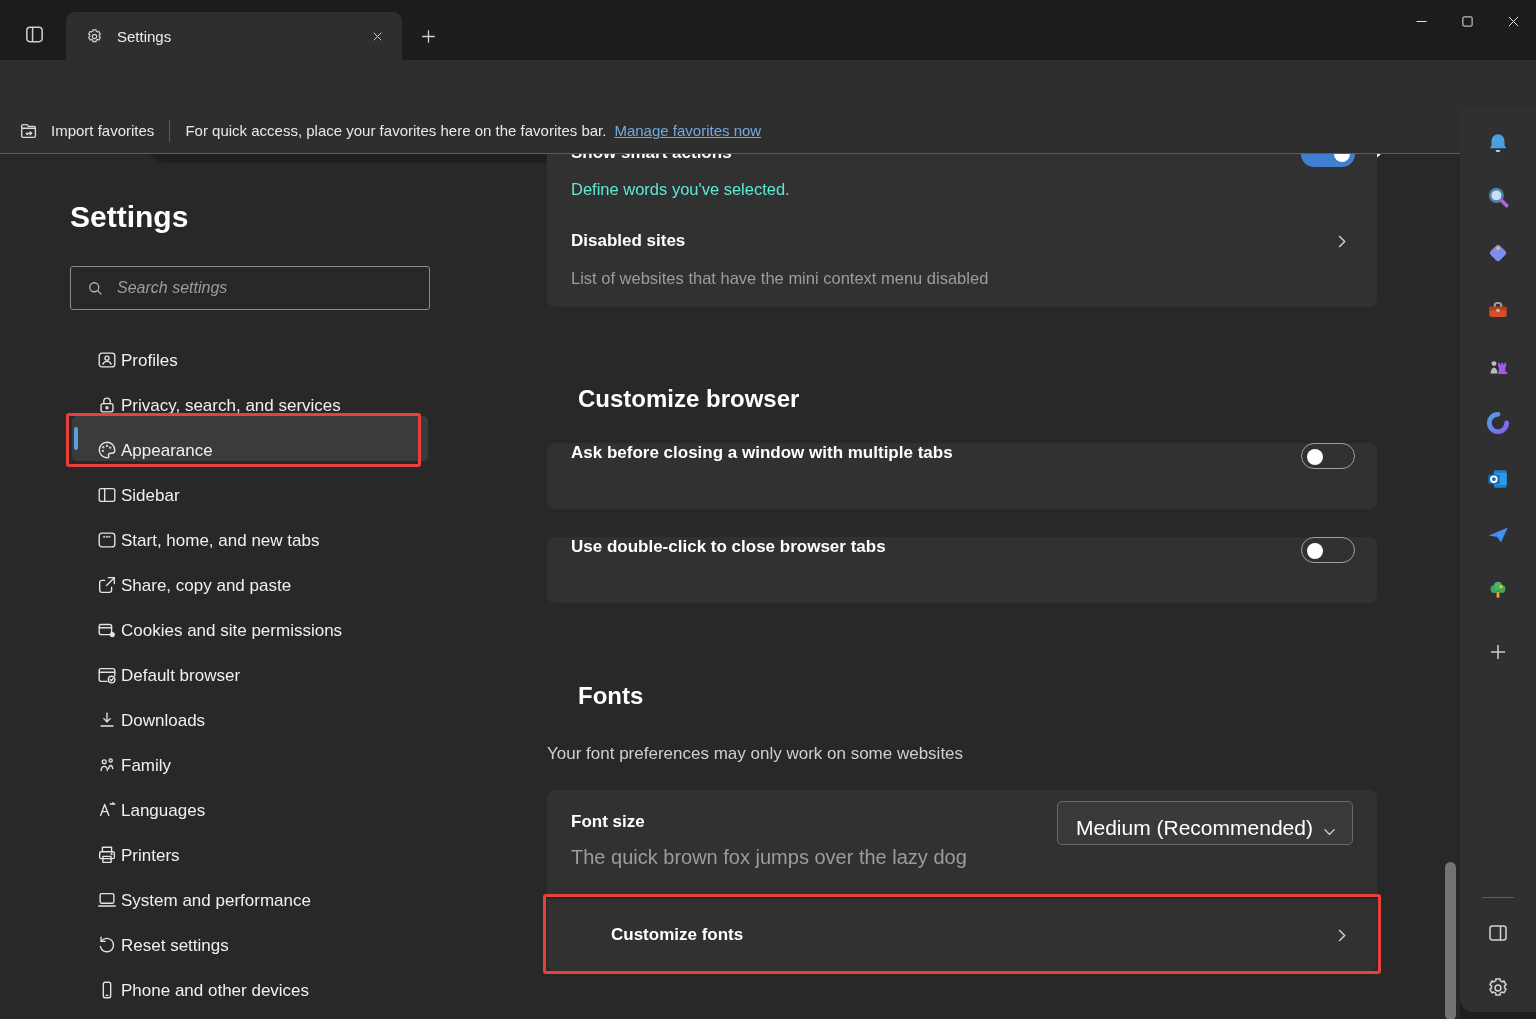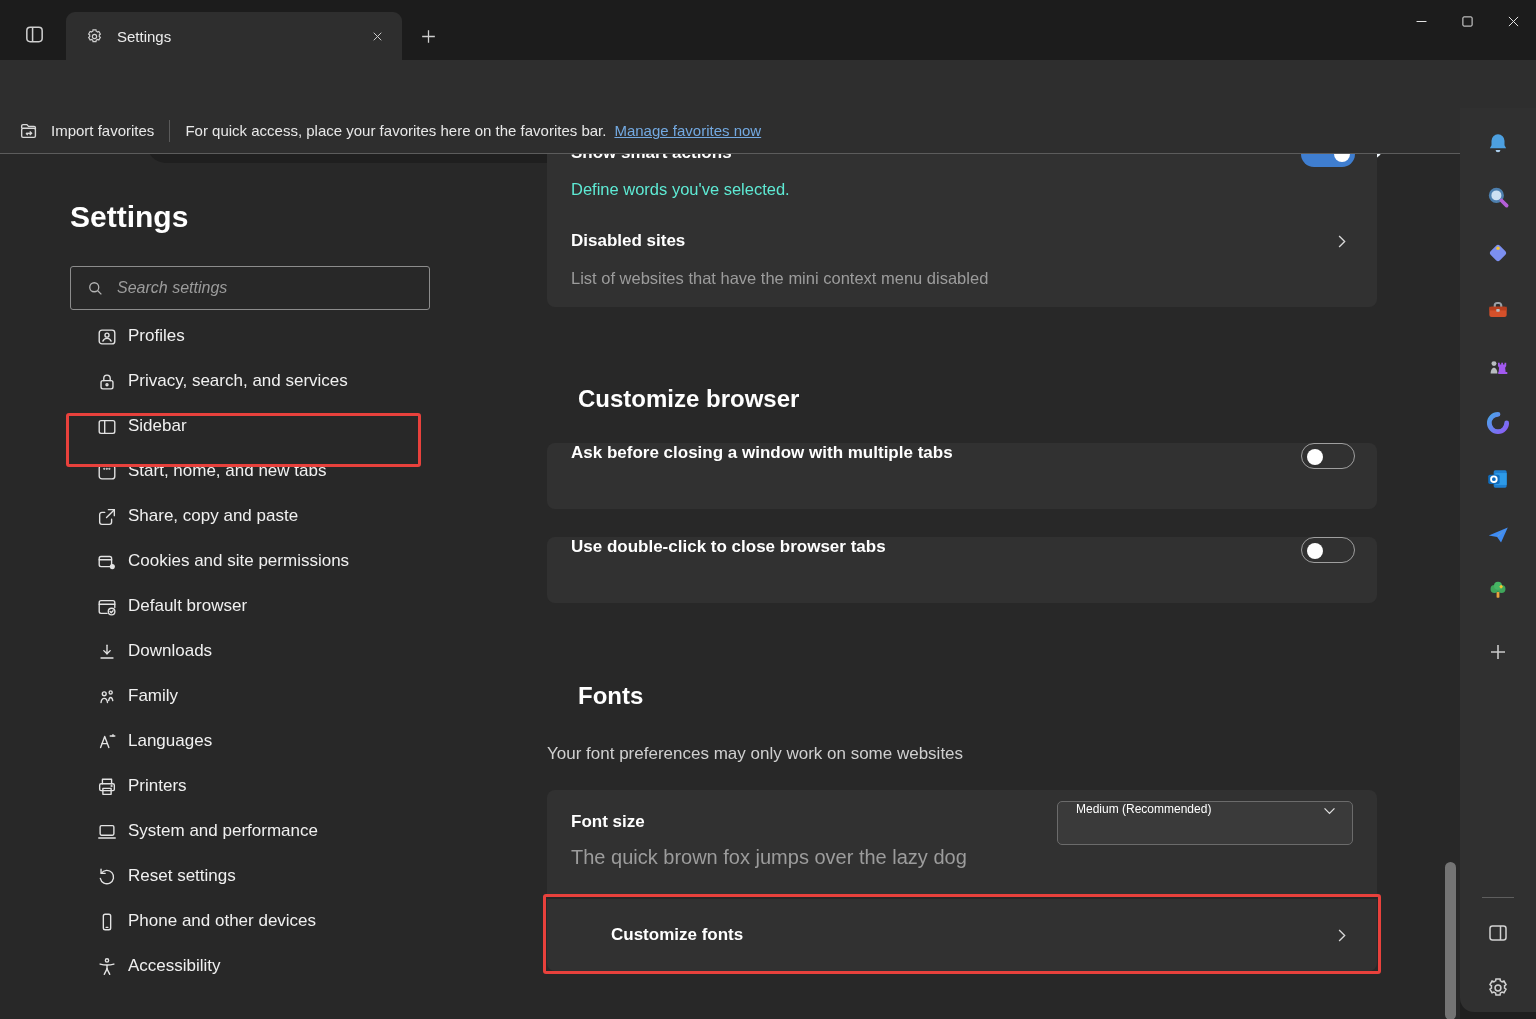--- a/index.html
+++ b/index.html
@@ -40,21 +40,21 @@
   .fav-div { width:1px; height:22px; background:#5a5a5a; margin:0 15px; }
   .fav-link { color:#73a9e1; text-decoration:underline; margin-left:8px; cursor:pointer; }
 
   
   .nav-panel { position:absolute; left:0; top:154px; width:456px; height:865px; overflow:hidden; }
   .settings-title { position:absolute; left:70px; top:46px; font-size:30px; font-weight:700; color:#ffffff; }
   .search-box { position:absolute; left:70px; top:112px; width:360px; height:44px; border:1px solid #8c8c8c; border-radius:3px; display:flex; align-items:center; padding-left:15px; gap:13px; }
   .search-box input { background:transparent; border:none; outline:none; color:#e8e8e8; font-size:16px; width:280px; font-family:"Liberation Sans",sans-serif;font-style:italic; }
   .search-box input::placeholder { color:#9c9c9c; }
   .nav-list { position:absolute; left:72px; top:172px; width:356px; }
-  .nav-item { height:45px; display:flex; align-items:flex-start; padding-left:24px; gap:10px; border-radius:5px; cursor:pointer; color:#f0f0f0; font-size:17px; position:relative; }
+  .nav-item { height:45px; display:flex; align-items:flex-end; padding-left:24px; gap:3px; border-radius:5px; cursor:pointer; color:#f0f0f0; font-size:17px; position:relative; }
   .nav-ic { width:22px; height:22px; display:flex; align-items:center; justify-content:center; flex:none; }
   .nav-item.selected { background:#3b3b3b; }
   .nav-item.selected::before { content:''; position:absolute; left:2px; top:11px; width:4px; height:23px; border-radius:2px; background:#5a9fe0; }
 
   
   .red-box { position:absolute; border:3px solid #e8413c; border-radius:3px; pointer-events:none; z-index:30; }
   .red-box.appearance { left:66px; top:413px; width:355px; height:54px; }
   .red-box.customize { left:543px; top:894px; width:838px; height:80px; }
 
   
@@ -74,21 +74,21 @@
   .fonts-note { position:absolute; left:547px; top:744px; font-size:17px; color:#cfcfcf; }
 
   .toggle-row { height:66px; display:flex; align-items:flex-start; padding:0 22px 0 24px; cursor:pointer; }
   .row2 { top:443px; } .row3 { top:537px; }
   .row-title { font-size:17px; font-weight:700; color:#ffffff; flex:1; }
   .toggle-off { width:54px; height:26px; border:1px solid #9f9f9f; border-radius:14px; position:relative; flex:none; }
   .toggle-off::after { content:''; position:absolute; left:5px; top:4.5px; width:16px; height:16px; border-radius:50%; background:#ffffff; }
 
   .card4 { top:790px; height:181px; overflow:hidden; }
   .fs-label { position:absolute; left:24px; top:22px; font-size:17px; font-weight:700; color:#fff; }
-  .dropdown { position:absolute; right:24px; top:11px; width:296px; height:44px; background:#3a3a3a; border:1px solid #6b6b6b; border-radius:5px; display:flex; align-items:flex-start; padding:0 14px 4px 18px; color:#fff; font-size:12px; cursor:pointer; }
+  .dropdown { position:absolute; right:24px; top:11px; width:296px; height:44px; background:#3a3a3a; border:1px solid #6b6b6b; border-radius:5px; display:flex; align-items:flex-end; padding:0 14px 4px 18px; color:#fff; font-size:21px; cursor:pointer; }
   .dd-chev { margin-left:auto; }
   .fs-preview { position:absolute; left:24px; top:56px; font-size:20px; color:#9c9c9c; }
   .card-divider { position:absolute; top:107px; left:0; width:100%; height:2px; background:#262626; }
   .cf-row { position:absolute; top:109px; left:0; right:0; bottom:0; display:flex; align-items:center; padding:0 26px 0 24px; cursor:pointer; }
   .cf-label { font-size:17px; font-weight:700; color:#fff; flex:1;margin-left:40px; }
 
   .main-scrollbar { position:absolute; left:1445px; top:862px; width:11px; height:158px; background:#747474; border-radius:6px; }
 
   
   .strip-bg { position:absolute; right:0; top:108px; width:76px; height:911px; background:#1f1f1f; }
@@ -283,20 +283,32 @@
       <div class="nav-item">
         <span class="nav-ic">
           <svg width="22" height="22" viewBox="0 0 24 24" fill="none" stroke="#e3e3e3" stroke-width="1.5" stroke-linecap="round" stroke-linejoin="round">
             <rect x="5.5" y="10.5" width="13" height="9" rx="2"></rect>
             <path d="M8.5 10.5V8a3.5 3.5 0 0 1 7 0v2.5"></path>
             <circle cx="12" cy="15" r="1.1"></circle>
           </svg>
         </span>
         <span>Privacy, search, and services</span>
       </div>
+      <div class="nav-item selected">
+        <span class="nav-ic">
+          <svg width="22" height="22" viewBox="0 0 24 24" fill="none" stroke="#e3e3e3" stroke-width="1.5" stroke-linecap="round" stroke-linejoin="round">
+            <path d="M12 3.5a8.5 8.5 0 1 0 .2 17c1.6 0 2.2-1.1 1.6-2.2-.8-1.4.2-2.8 1.8-2.8h1.9c1.7 0 3-1.3 3-3C20.5 7 16.7 3.5 12 3.5z"></path>
+            <circle cx="8" cy="9" r=".5"></circle>
+            <circle cx="12" cy="7.5" r=".5"></circle>
+            <circle cx="15.5" cy="9.5" r=".5"></circle>
+            <circle cx="7.5" cy="13" r=".5"></circle>
+          </svg>
+        </span>
+        <span>Appearance</span>
+      </div>
       <div class="nav-item">
         <span class="nav-ic">
           <svg width="22" height="22" viewBox="0 0 24 24" fill="none" stroke="#e3e3e3" stroke-width="1.5" stroke-linecap="round" stroke-linejoin="round">
             <rect x="3.5" y="5" width="17" height="14" rx="2"></rect>
             <line x1="9.5" y1="5" x2="9.5" y2="19"></line>
           </svg>
         </span>
         <span>Sidebar</span>
       </div>
       <div class="nav-item">

